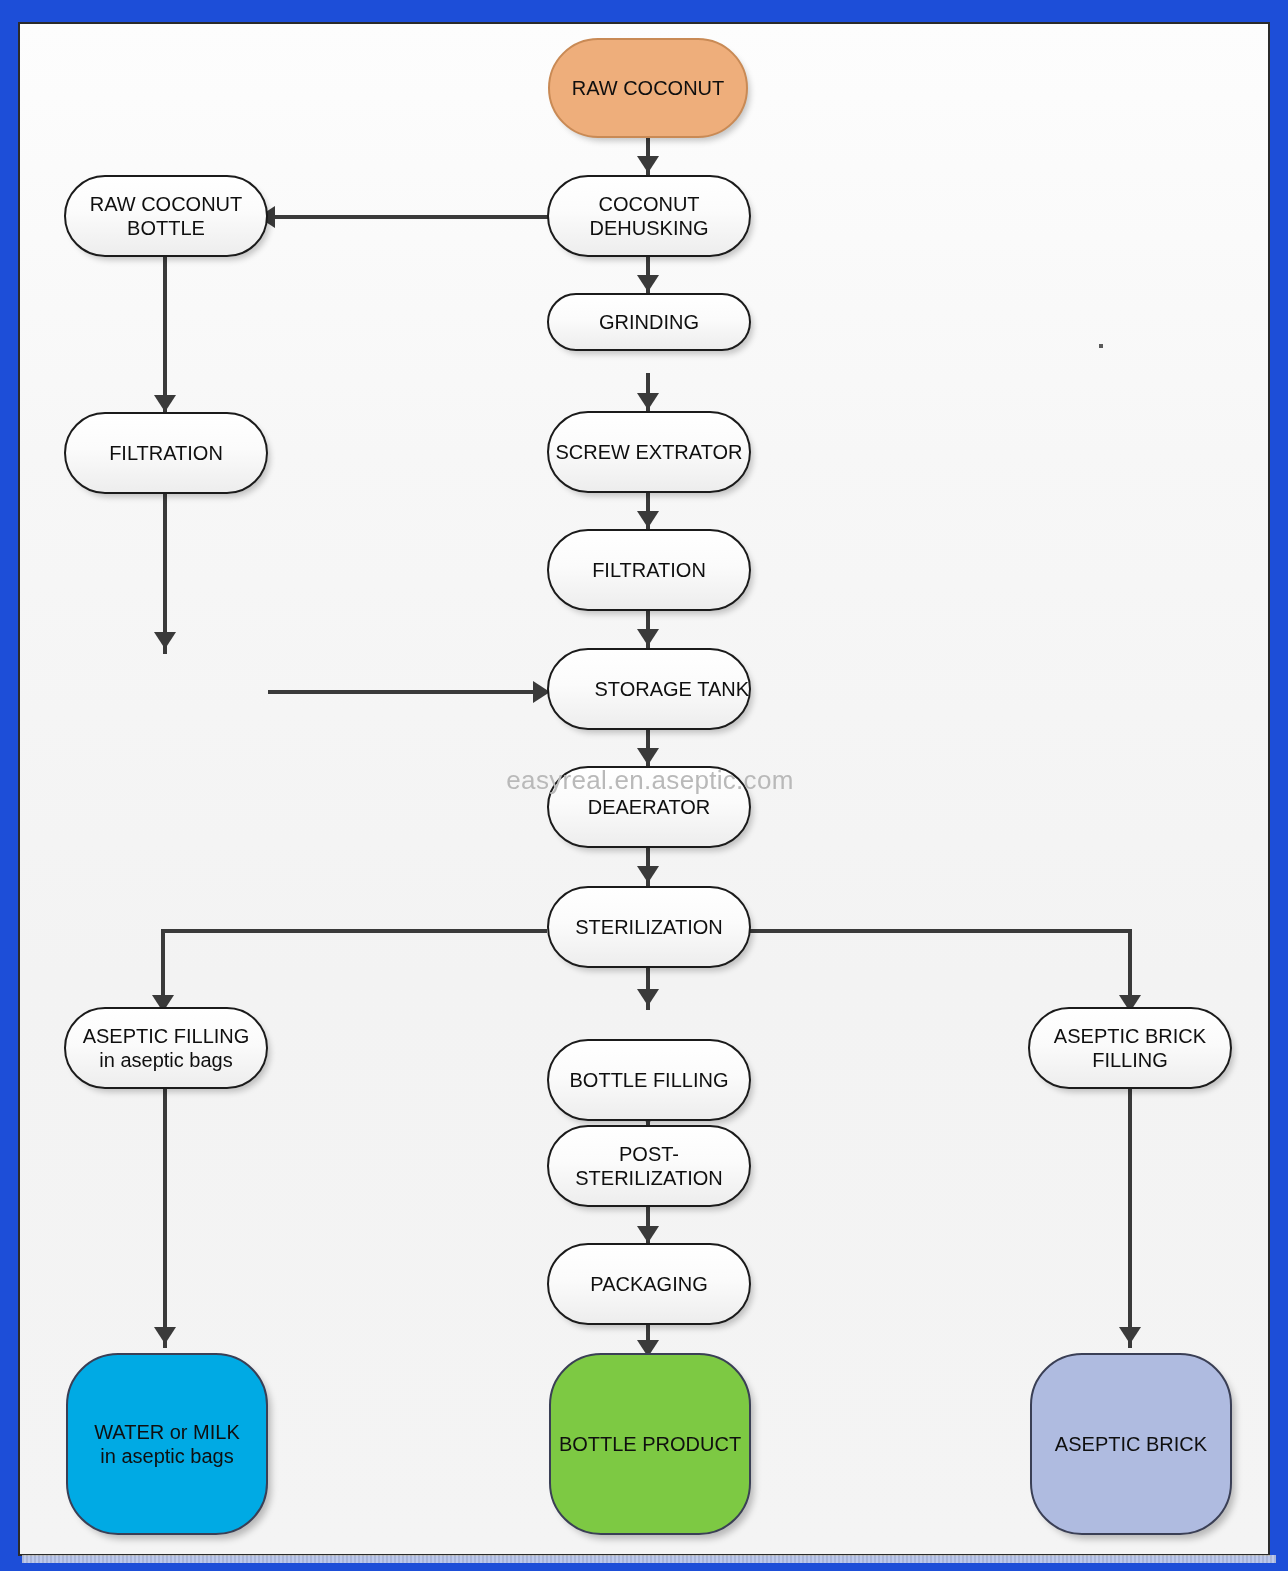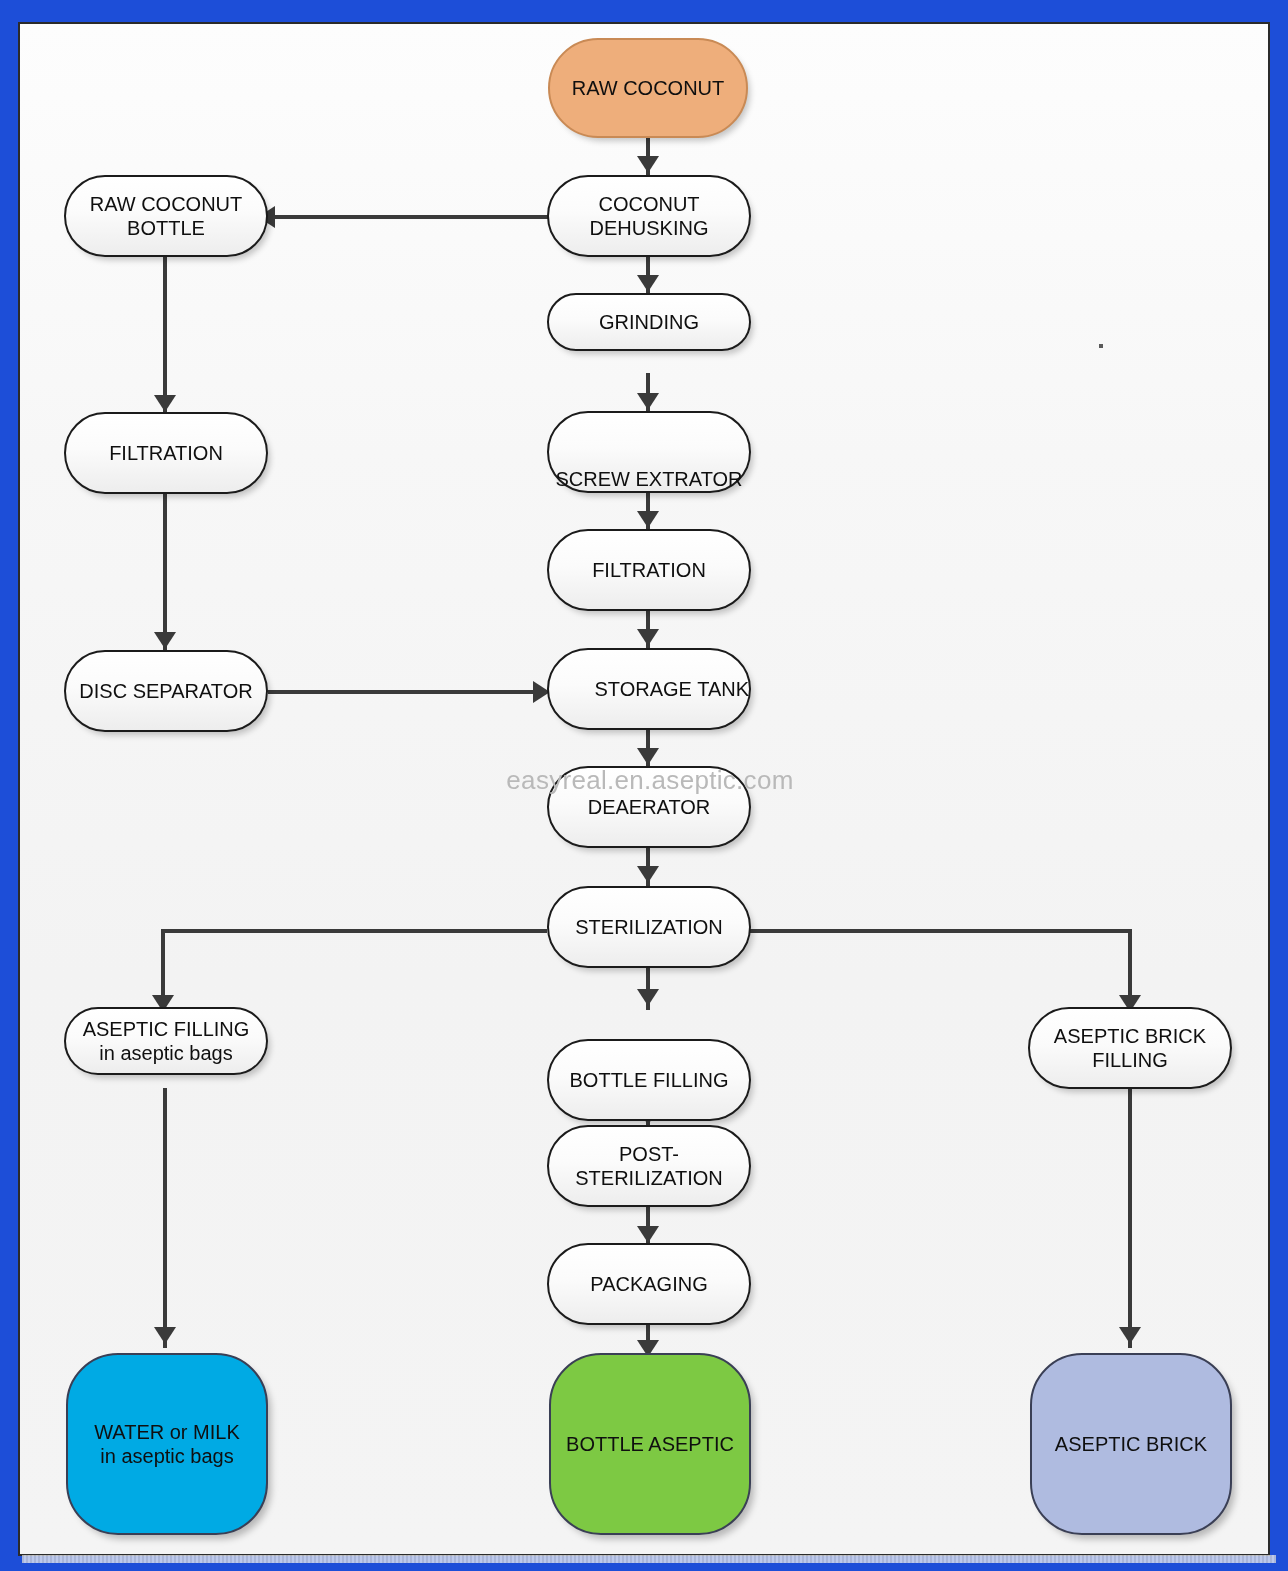--- a/index.html
+++ b/index.html
@@ -200,21 +200,21 @@
       <span>
         <span class="lbl">COCONUT</span>
         <span class="l2">DEHUSKING</span>
       </span>
     </div>
 
     <div class="node pill" style="left:527px; top:269px; width:204px; height:58px;">
       <span class="lbl">GRINDING</span>
     </div>
 
-    <div class="node pill" style="left:527px; top:387px; width:204px; height:82px;align-items:flex-end;">
+    <div class="node pill" style="left:527px; top:387px; width:204px; height:82px;">
       <span class="lbl">SCREW EXTRATOR</span>
     </div>
 
     <div class="node pill" style="left:527px; top:505px; width:204px; height:82px;">
       <span class="lbl">FILTRATION</span>
     </div>
 
     <div class="node pill" style="left:527px; top:624px; width:204px; height:82px;text-align:right;">
       <span class="lbl">STORAGE TANK</span>
     </div>
@@ -231,25 +231,22 @@
       <span>
         <span class="lbl">RAW COCONUT</span>
         <span class="l2">BOTTLE</span>
       </span>
     </div>
 
     <div class="node pill" style="left:44px; top:388px; width:204px; height:82px;">
       <span class="lbl">FILTRATION</span>
     </div>
 
-    <div class="node pill" style="left:44px; top:626px; width:204px; height:82px;">
-      <span class="lbl">DISC SEPARATOR</span>
-    </div>
-
-    <div class="node pill" style="left:44px; top:983px; width:204px; height:68px;justify-content:center;">
+
+    <div class="node pill" style="left:44px; top:983px; width:204px; height:82px;justify-content:center;">
       <span>
         <span class="lbl">ASEPTIC FILLING</span>
         <span class="l2">in aseptic bags</span>
       </span>
     </div>
 
     <div class="node blob" style="left:46px; top:1329px; width:202px; height:182px; background:#00AAE4;">
       <span>
         <span class="lbl">WATER or MILK</span>
         <span class="l2">in aseptic bags</span>
@@ -265,21 +262,21 @@
         <span class="lbl">POST-</span>
         <span class="l2">STERILIZATION</span>
       </span>
     </div>
 
     <div class="node pill" style="left:527px; top:1219px; width:204px; height:82px;">
       <span class="lbl">PACKAGING</span>
     </div>
 
     <div class="node blob" style="left:529px; top:1329px; width:202px; height:182px; background:#7DC943;">
-      <span class="lbl">BOTTLE ASEPTIC</span>
+      <span class="lbl">BOTTLE PRODUCT</span>
     </div>
 
     <div class="node pill" style="left:1008px; top:983px; width:204px; height:82px;">
       <span>
         <span class="lbl">ASEPTIC BRICK</span>
         <span class="l2">FILLING</span>
       </span>
     </div>
 
     <div class="node blob" style="left:1010px; top:1329px; width:202px; height:182px; background:#AFBBE0;">

